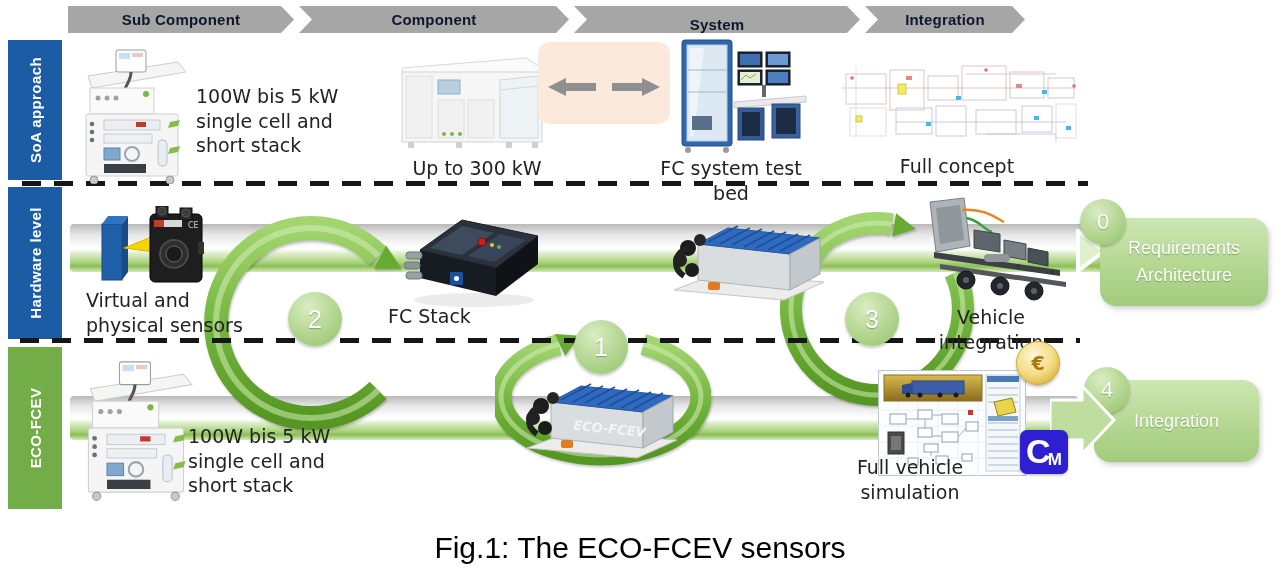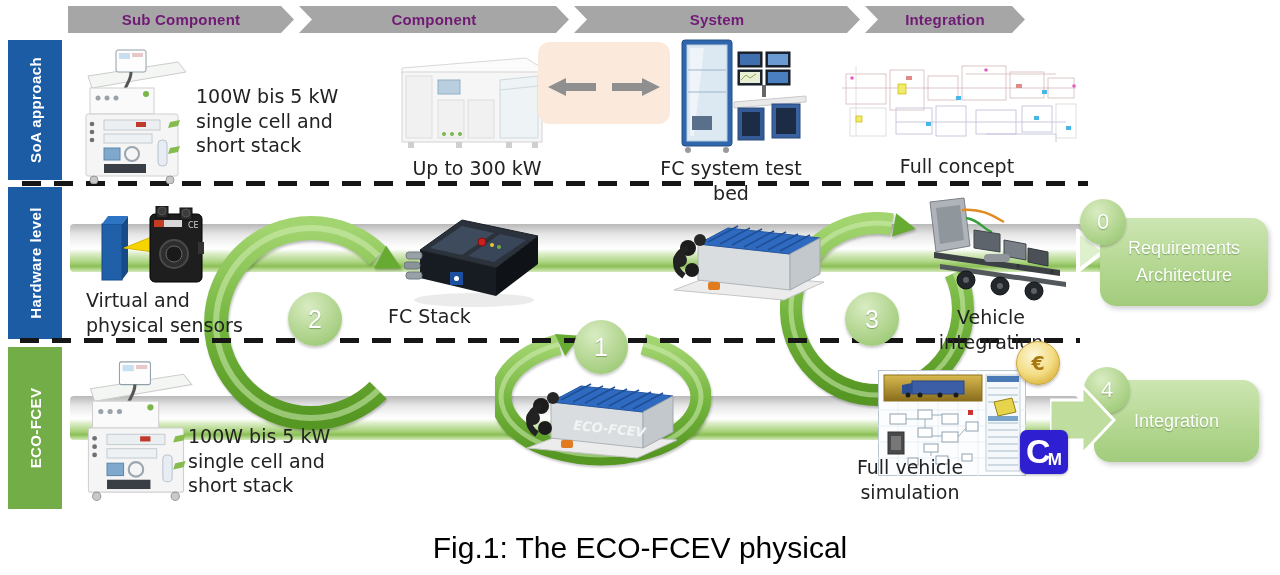--- a/index.html
+++ b/index.html
@@ -1,20 +1,20 @@
 <!DOCTYPE html>
 <html><head>
 <meta charset="utf-8">
 <style>
   html,body{margin:0;padding:0;background:#fff;}
   .stage{position:relative;width:1280px;height:575px;background:#fff;overflow:hidden;
          font-family:"DejaVu Sans",sans-serif;}
   .abs{position:absolute;}
   
-  .chev{position:absolute;top:6px;height:27px;background:#a6a6a6;color:#701a75;
+  .chev{position:absolute;top:6px;height:27px;background:#a6a6a6;color:#0f172a;
         display:flex;align-items:center;justify-content:center;
         font:bold 15px "Liberation Sans",sans-serif;letter-spacing:.2px;}
   .chev.first{clip-path:polygon(0 0,calc(100% - 13px) 0,100% 50%,calc(100% - 13px) 100%,0 100%);}
   .chev.mid{clip-path:polygon(0 0,calc(100% - 13px) 0,100% 50%,calc(100% - 13px) 100%,0 100%,13px 50%);}
   
   .vlabel{position:absolute;display:flex;align-items:center;justify-content:center;
           transform:rotate(-90deg);color:#fff;font:bold 15px "Liberation Sans",sans-serif;
           letter-spacing:.4px;height:54px;}
   .vblue{background:#1c5ca5;}
   .vgreen{background:#72ad47;}
@@ -65,21 +65,21 @@
 <body>
 
 <div class="stage">
 
   <div class="chev first" style="left:68px;width:226px;">
       <span>Sub Component</span>
     </div>
   <div class="chev mid" style="left:299px;width:270px;">
       <span>Component</span>
     </div>
-  <div class="chev mid" style="left:574px;width:286px;">
+  <div class="chev mid" style="left:574px;width:286px;align-items:flex-end;">
       <span>System</span>
     </div>
   <div class="chev mid" style="left:865px;width:160px;">
       <span>Integration</span>
     </div>
 
   <div class="vlabel vblue" style="left:-35px;top:83px;width:140px;">
       <span>SoA approach</span>
     </div>
   <div class="vlabel vblue" style="left:-41px;top:236px;width:152px;">
@@ -491,14 +491,14 @@
   <div class="lbl ctr" style="left:815px;top:455px;width:190px;">Full vehicle simulation</div>
 
   <div class="euro" style="left:1016px;top:341px;width:42px;height:42px;">
       <span>€</span>
     </div>
   <div class="cmlogo" style="left:1020px;top:430px;width:48px;height:44px;">
     <span class="c">C</span>
     <span class="m">M</span>
   </div>
 
-  <div class="figcap">Fig.1: The ECO-FCEV physical</div>
+  <div class="figcap">Fig.1: The ECO-FCEV sensors</div>
 </div>
 
 </body></html>

